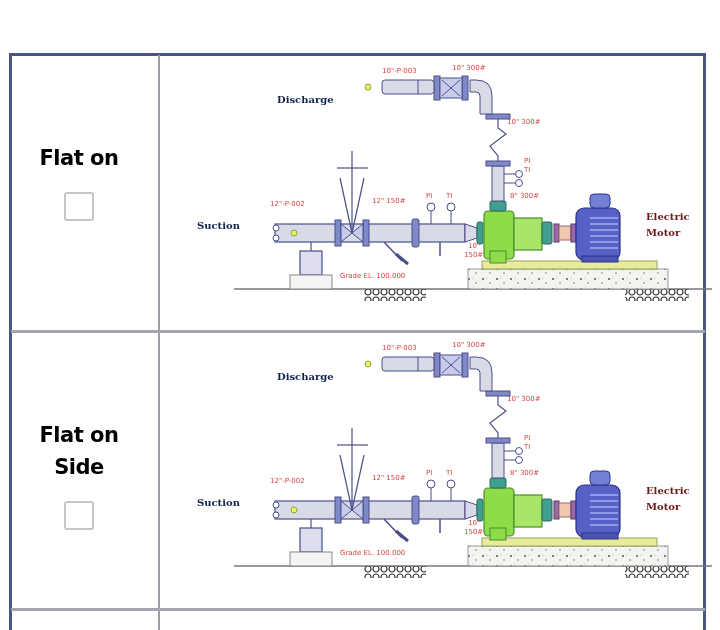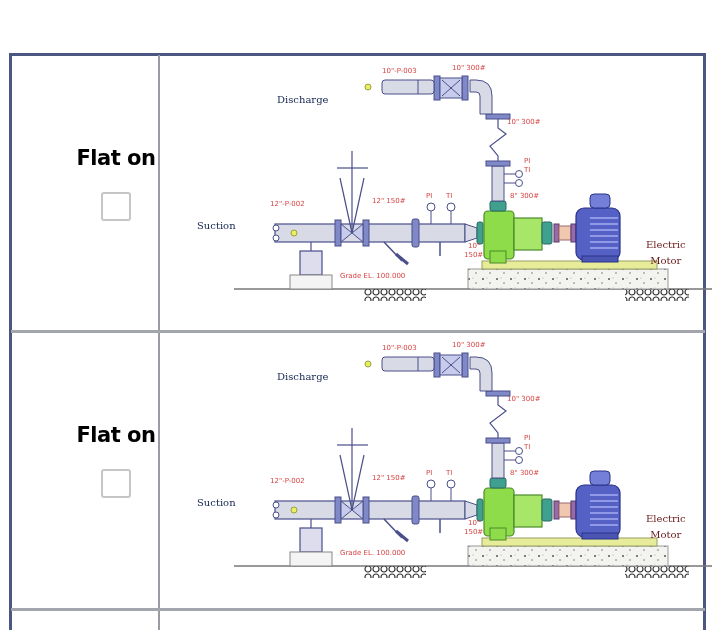--- a/index.html
+++ b/index.html
@@ -1,27 +1,27 @@
 <!DOCTYPE html>
 <html><head>
 <meta charset="utf-8">
 <style>
   html,body{margin:0;padding:0;background:#fff;}
   body{width:720px;height:630px;position:relative;overflow:hidden;font-family:"Liberation Sans",sans-serif;}
   .frame{position:absolute;left:9px;top:53px;width:697px;height:600px;border:3px solid #4b5683;border-bottom:none;box-sizing:border-box;}
   .vline{position:absolute;left:158px;top:55px;width:2px;height:580px;background:#9a9ca4;}
   .hline{position:absolute;left:11px;width:694px;height:3px;background:#a4a6ae;}
   .row{position:absolute;left:12px;width:694px;}
-  .label-cell{position:absolute;left:0;width:134px;text-align:center;padding-left:37px;}
+  .label-cell{position:absolute;left:0;width:134px;text-align:center;}
   .option-label{font-family:"DejaVu Sans",sans-serif;font-weight:bold;font-size:21px;line-height:32px;color:#000;letter-spacing:-0.5px;}
   .checkbox{width:30px;height:29px;border:2px solid #c6c6c6;border-radius:3px;margin:18px auto 0;box-sizing:border-box;background:#fff;}
   .diagram{position:absolute;left:160px;top:0;width:540px;height:280px;}
-  .tx{position:absolute;font-family:"DejaVu Serif",serif;font-weight:normal;white-space:nowrap;}
+  .tx{position:absolute;font-family:"DejaVu Serif",serif;font-weight:bold;white-space:nowrap;}
   .blue{color:#12244f;font-size:10px;}
-  .maroon{color:#6a1a1a;font-size:10px;text-align:center;line-height:16px;margin-top:28px;}
+  .maroon{color:#6a1a1a;font-size:10px;text-align:left;line-height:16px;}
   .red{color:#d84343;font-size:7px;font-family:"DejaVu Sans",sans-serif;font-weight:normal;}
 </style>
 </head>
 <body>
 
 <svg width="0" height="0" style="position:absolute">
   <defs>
     <pattern id="gravel" width="8" height="8" patternUnits="userSpaceOnUse">
       <circle cx="4" cy="4" r="3" fill="#fff" stroke="#333" stroke-width="1.2"></circle>
     </pattern>
@@ -154,20 +154,21 @@
     <span class="tx red" style="left:296px;top:186px;">10"</span>
     <span class="tx red" style="left:292px;top:195px;">150#</span>
     <span class="tx red" style="left:168px;top:216px;">Grade EL. 100.000</span>
   </div>
 </div>
 
 <div class="row" style="top:333px;height:275px;">
   <div class="label-cell" style="top:86px;">
     <div class="option-label">
       <div>Flat on</div>
+      <div>Side</div>
     </div>
     <div class="checkbox"></div>
   </div>
   <div class="diagram">
     <svg width="540" height="260" style="position:absolute;left:0;top:0">
         <use href="#pump-drawing"></use>
       </svg>
     <span class="tx blue" style="left:105px;top:38px;">Discharge</span>
     <span class="tx blue" style="left:25px;top:164px;">Suction</span>
     <div class="tx maroon" style="left:474px;top:150px;">

